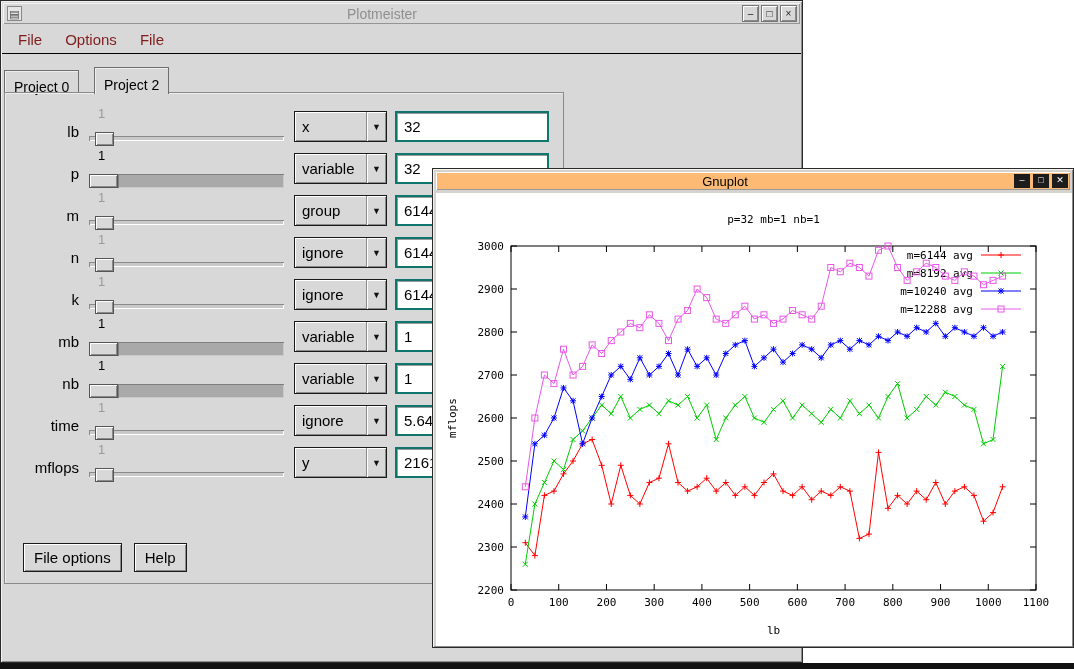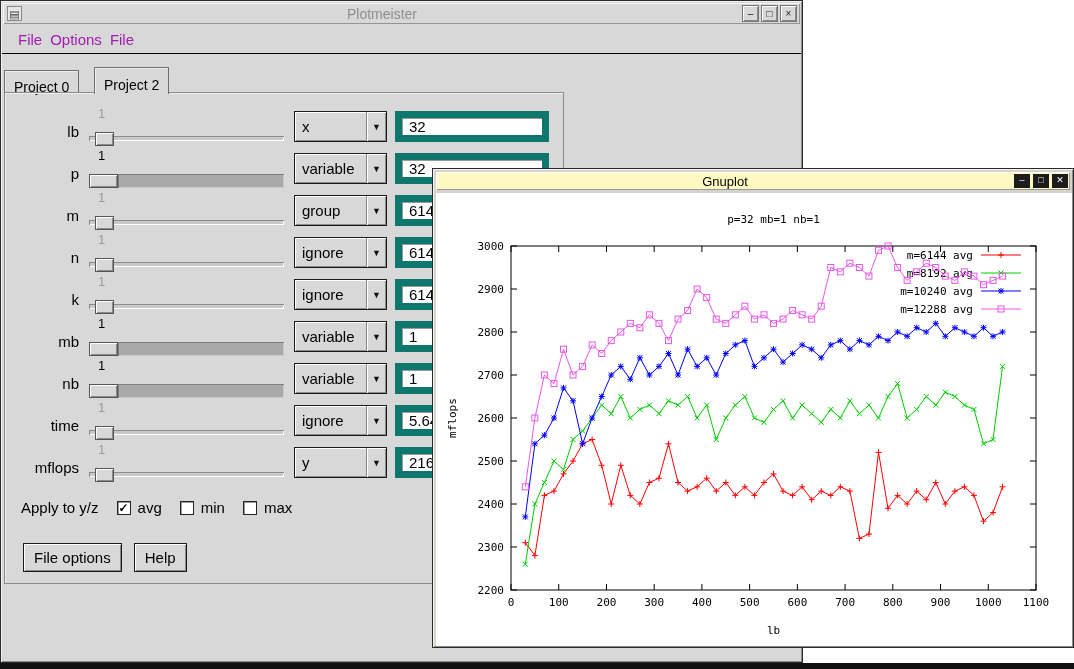--- a/index.html
+++ b/index.html
@@ -14,21 +14,21 @@
   .pm-titlebar { position:absolute; left:2px; top:2px; right:2px; height:21px; background:#d8d8d8;
     box-shadow: inset 1px 1px 0 #f4f4f4, inset -1px -1px 0 #949494; display:flex; align-items:center; }
   .pm-icon { width:15px; height:15px; margin-left:4px; font-size:11px; line-height:14px; text-align:center;
     color:#444; border:1px solid #888; background:#e6e6e6; }
   .pm-title { flex:1; text-align:center; color:#8f8f8f; font-size:14px; }
   .pm-buttons { display:flex; gap:2px; margin-right:3px; }
   .tb-btn { width:17px; height:17px; background:#d8d8d8; border:1px solid #777; color:#222;
     box-shadow: inset 1px 1px 0 #fff, inset -1px -1px 0 #8a8a8a;
     font-size:10px; line-height:15px; text-align:center; cursor:default; }
   .pm-menubar { position:absolute; left:1px; top:24px; right:1px; height:29px; border-bottom:1px solid #000;
-    display:flex; align-items:center; padding-left:12px; font-size:15px; color:#a21caf; }
+    display:flex; align-items:center; padding-left:12px; gap:15px; font-size:15px; color:#7f1d1d; }
   .menu-item { padding:2px 4px; }
 
   .pm-tabs { position:absolute; left:3px; top:64px; height:29px; }
   .tab { position:absolute; padding:5px 9px; font-size:14px; background:#d8d8d8;
     border:1px solid #6e6e6e; border-bottom:none; box-shadow: inset 1px 1px 0 #efefef; white-space:nowrap; }
   .tab-inactive { left:0; top:5px; height:23px; line-height:22px; }
   .tab-active { left:74px; top:2px; height:27px; line-height:25px; z-index:3;margin-left:16px; }
 
   .pm-page { position:absolute; left:3px; top:91px; width:560px; height:492px;
     border:1px solid #8a8a8a; box-shadow: inset 1px 1px 0 #eeeeee; }
@@ -45,37 +45,37 @@
     border:1px solid #555; box-shadow: inset 1px 1px 0 #fff, inset -1px -1px 0 #8a8a8a; }
   .slider.active .thumb { left:0; width:29px; }
   .slider .fill { position:absolute; left:29px; right:0; top:0; height:14px; background:#a9a9a9;
     box-shadow: inset 1px 1px 0 #7f7f7f, inset -1px -1px 0 #c9c9c9; }
   .dropdown { position:absolute; left:285px; top:2px; width:93px; height:31px; background:#d8d8d8;
     border:1px solid #1a1a1a; box-shadow: inset 1px 1px 0 #fff, inset -1px -1px 0 #8a8a8a;
     display:flex; align-items:center; cursor:default; }
   .dd-text { flex:1; padding-left:7px; font-size:15px; }
   .dd-arrow { width:20px; height:100%; display:flex; align-items:center; justify-content:center;
     font-size:9px; color:#111; border-left:1px solid #8a8a8a; box-shadow: inset 1px 0 0 #fff; }
-  .field { position:absolute; left:386px; top:2px; width:154px; height:31px; border:7px solid #0f766e;
+  .field { position:absolute; left:386px; top:2px; width:154px; height:31px; border:2px solid #0f766e;
     background:#fff; font:15px "Liberation Sans",sans-serif; padding-left:7px;
     box-shadow: inset 1px 1px 0 #9a9a9a; }
 
   .apply-row { position:absolute; left:20px; top:498px; display:flex; align-items:center; gap:18px; font-size:15px; }
   .cb-item { display:flex; align-items:center; gap:7px; }
   .cb-box { width:14px; height:14px; background:#fff; border:1px solid #222; color:#000;
     box-shadow: inset 1px 1px 0 #9a9a9a; font-size:12px; line-height:12px; text-align:center; font-weight:bold; }
   .btn-row { position:absolute; left:22px; top:542px; display:flex; gap:12px; }
   .pm-btn { height:29px; background:#d8d8d8; border:1px solid #1a1a1a;
     box-shadow: inset 1px 1px 0 #fff, inset -1px -1px 0 #8a8a8a;
     font:15px "Liberation Sans",sans-serif; padding:0 10px; }
 
   
   .gp-window { position:absolute; left:432px; top:168px; width:642px; height:480px; background:#d6d3ce;
     border:1px solid #2a2a2a; box-shadow: inset 1px 1px 0 #f5f5f0, inset -1px -1px 0 #8a8a8a; }
-  .gp-titlebar { position:absolute; left:3px; top:3px; right:3px; height:18px; background:#fef9c3;
+  .gp-titlebar { position:absolute; left:3px; top:3px; right:3px; height:18px; background:#fdba74;
     box-shadow: inset 1px 1px 0 #fff, inset -1px -1px 0 #9a9a9a; display:flex; align-items:center; }
   .gp-title { flex:1; text-align:center; font-size:13px; color:#000; }
   .gp-buttons { display:flex; gap:3px; margin-right:2px; }
   .gp-btn { width:16px; height:14px; background:#1c1c1c; color:#fff; font-size:9px; line-height:13px;
     text-align:center; cursor:default; }
   .gp-content { position:absolute; left:3px; top:24px; width:636px; height:453px; background:#fff; }
 </style>
 </head>
 <body>
 
@@ -212,35 +212,20 @@
             <span class="thumb"></span>
           </span>
           <span class="dropdown">
             <span class="dd-text">y</span>
             <span class="dd-arrow">▼</span>
           </span>
           <input class="field" value="2161" style="">
         </div>
       </div>
 
-    <div class="apply-row">
-      <span>Apply to y/z</span>
-      <span class="cb-item">
-        <span class="cb-box">✓</span>
-        <span>avg</span>
-      </span>
-      <span class="cb-item">
-        <span class="cb-box"></span>
-        <span>min</span>
-      </span>
-      <span class="cb-item">
-        <span class="cb-box"></span>
-        <span>max</span>
-      </span>
-    </div>
 
     <div class="btn-row">
       <button class="pm-btn">File options</button>
       <button class="pm-btn">Help</button>
     </div>
   </div>
 
   <div class="gp-window">
     <div class="gp-titlebar">
       <span class="gp-title">Gnuplot</span>

